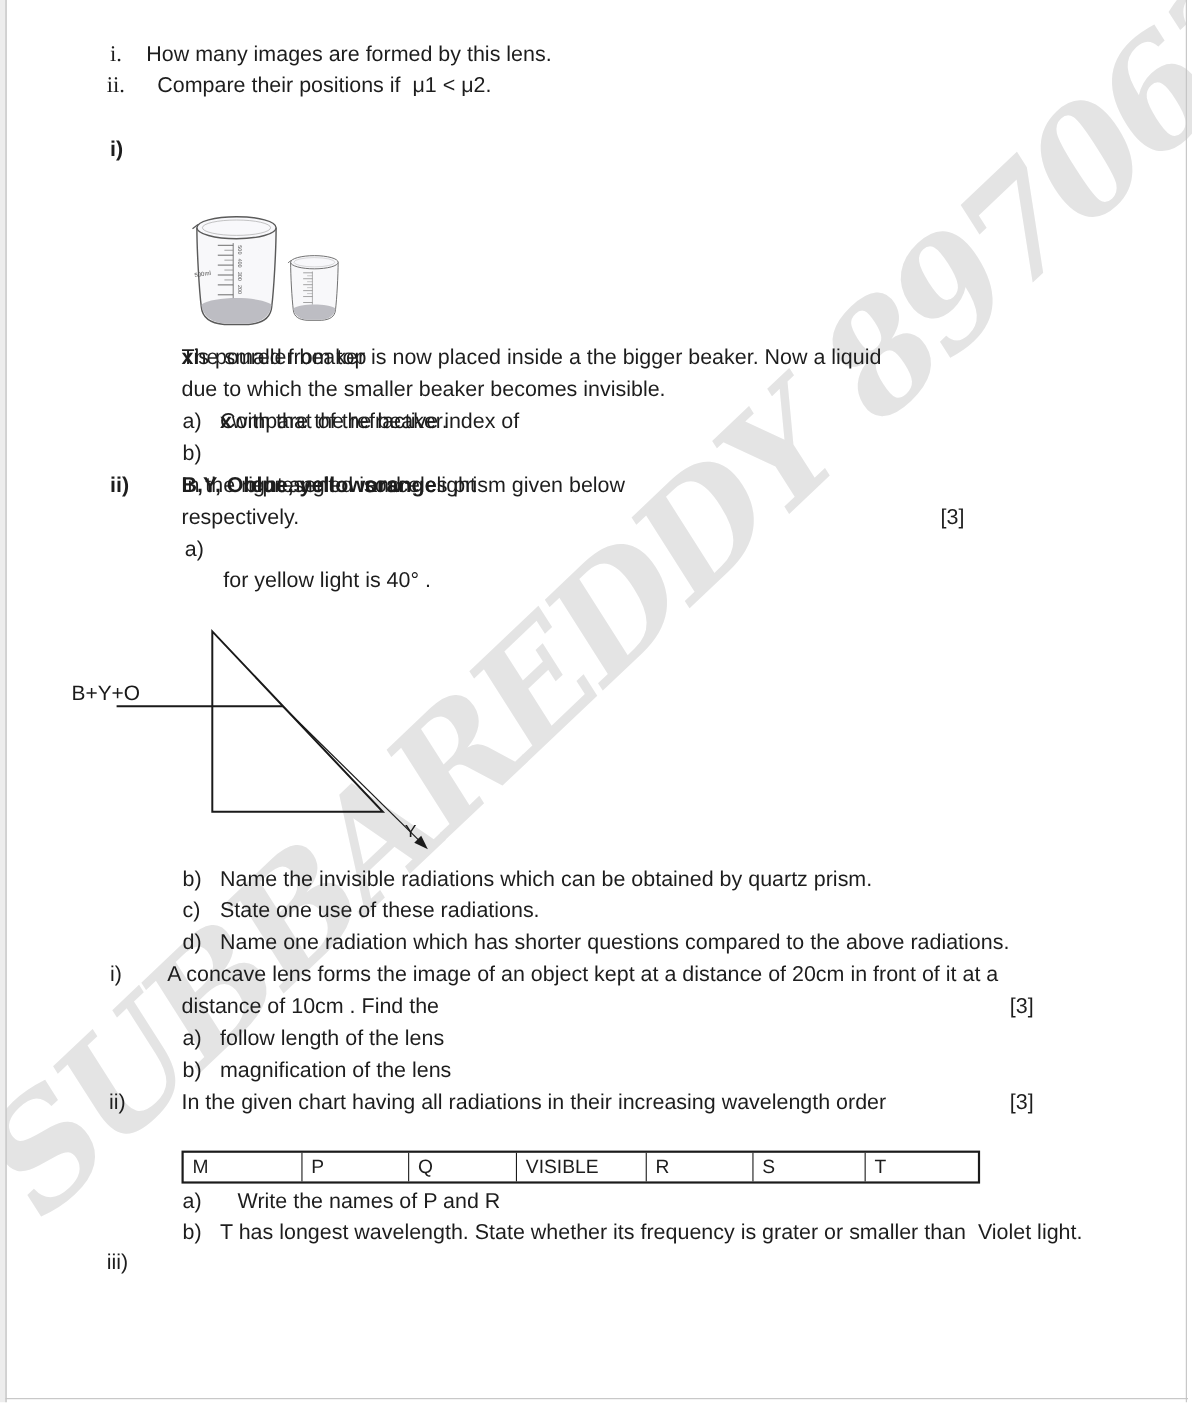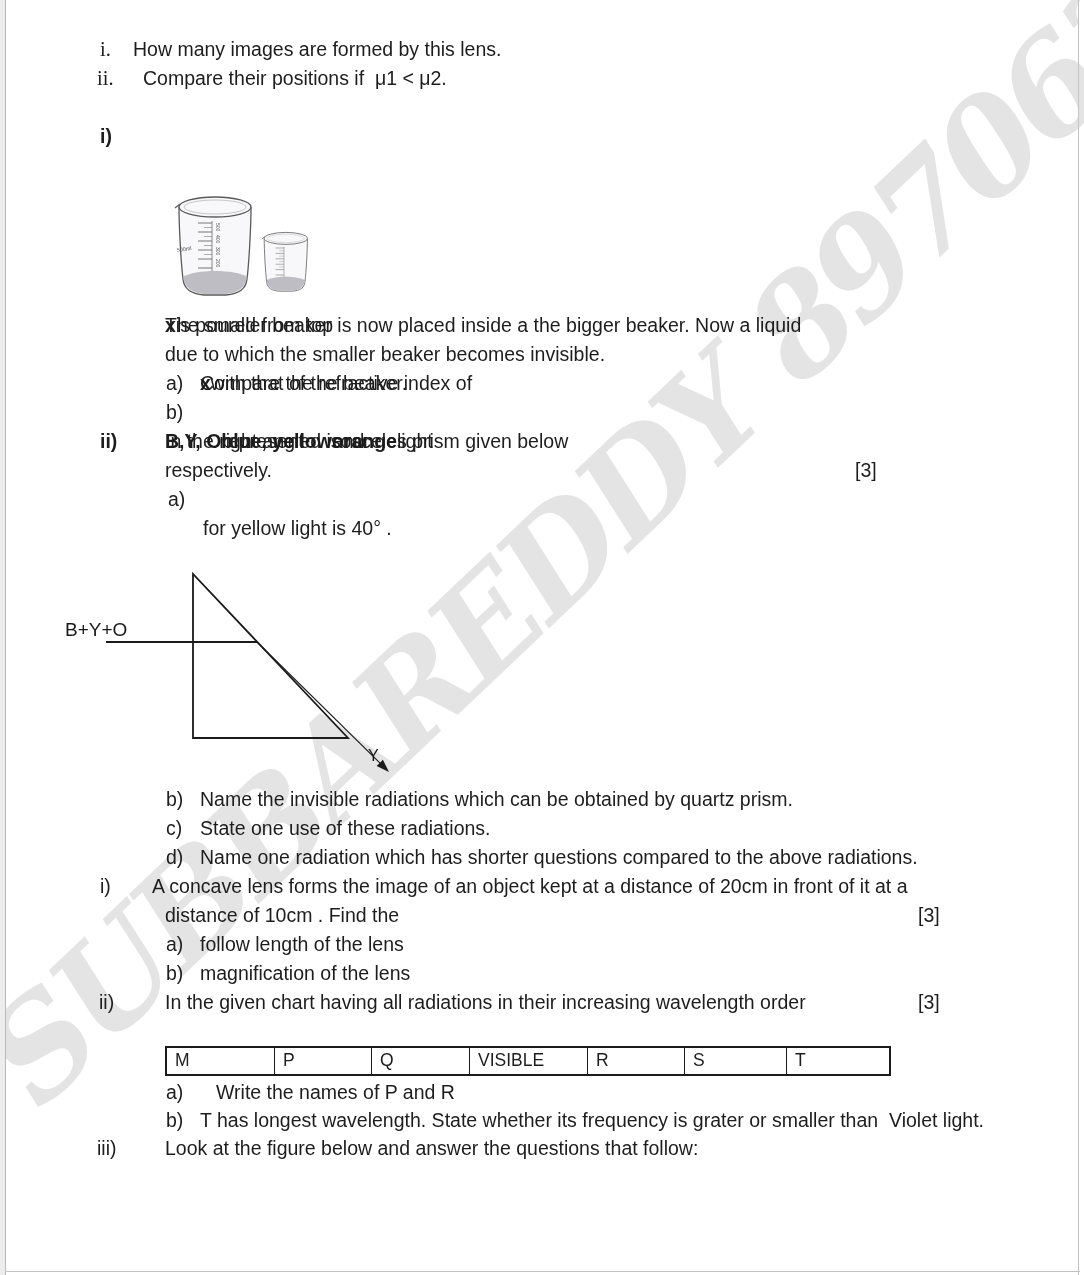--- a/index.html
+++ b/index.html
@@ -182,14 +182,13 @@
   <span class="marker plain" style="left:166px">a)</span>
   <span style="left:216px">Write the names of P and R</span>
 </div>
 <div class="row" style="top:1109px">
   <span class="marker plain" style="left:166px">b)</span>
   <span style="left:200px">T has longest wavelength. State whether its frequency is grater or smaller than &nbsp;Violet light.</span>
 </div>
 
 <div class="row" style="top:1137px">
   <span class="marker plain" style="left:97px">iii)</span>
-  <span style="left:165px">Look at the figure below and answer the questions that follow:</span>
 </div>
 
 </body></html>

